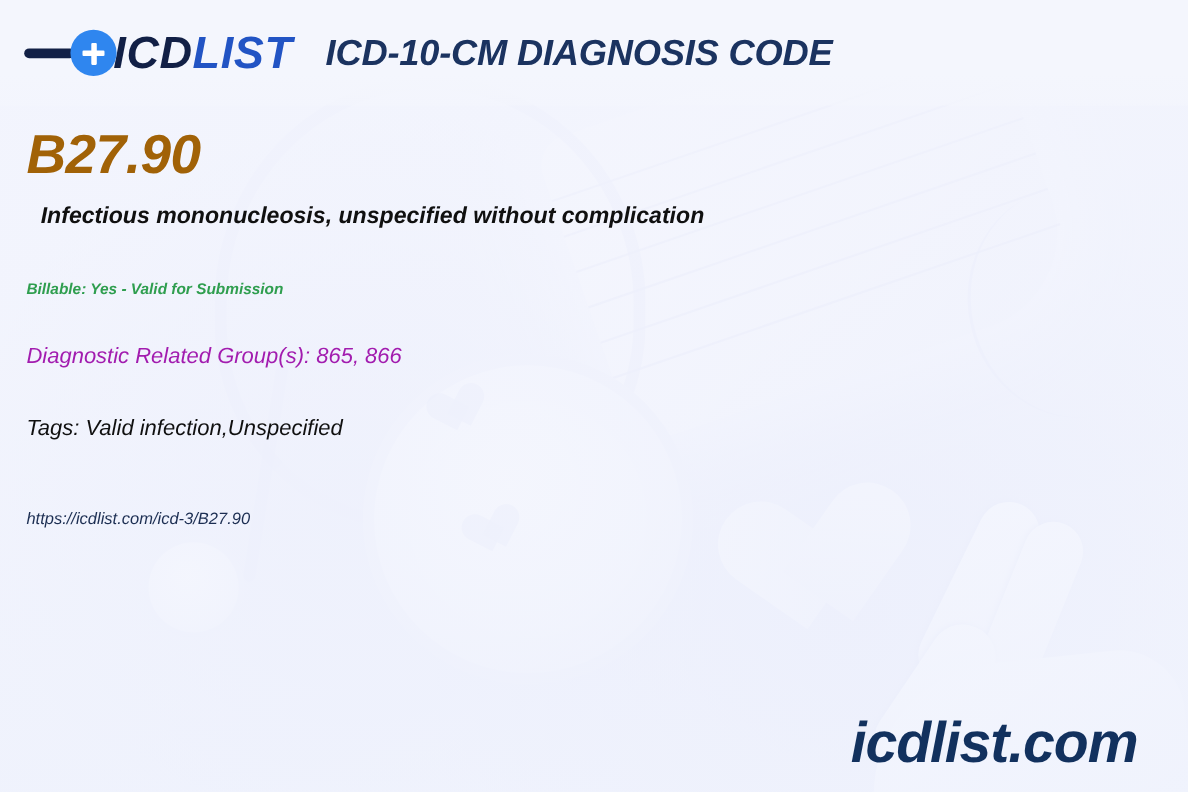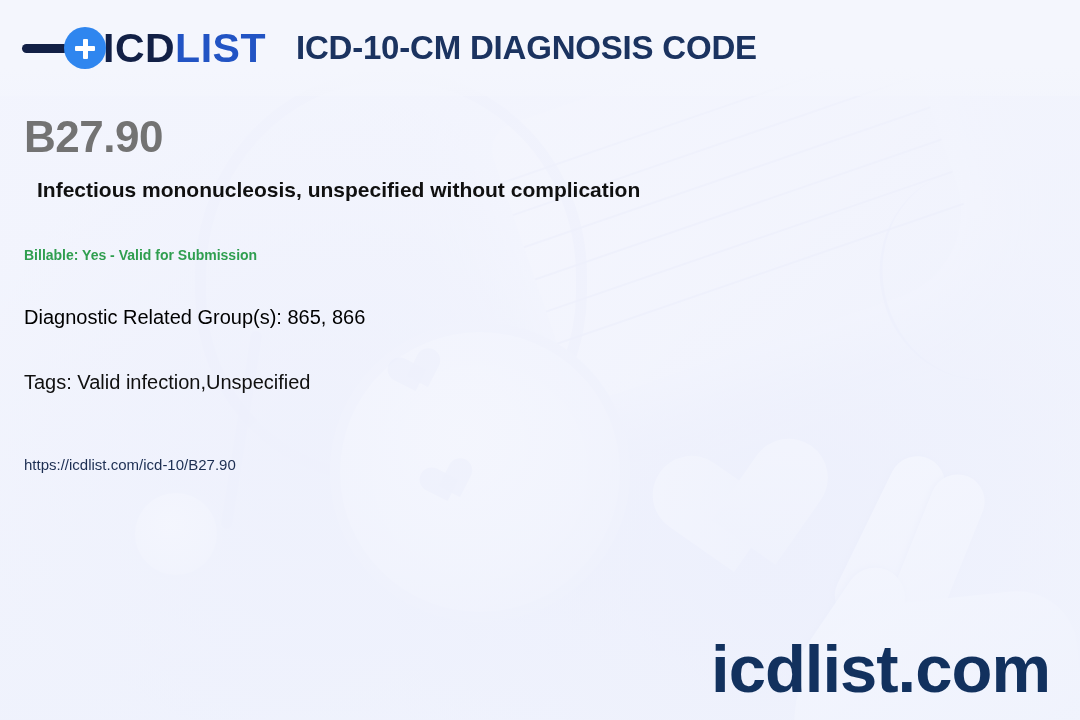--- a/index.html
+++ b/index.html
@@ -14,20 +14,21 @@
     font-family: "Liberation Sans", sans-serif;
     background: #f2f4fd;
   }
 
   #card {
     position: relative;
     width: 1080px;
     height: 720px;
     background: #f1f3fc;
     overflow: hidden;
+    font-style: italic;
   }
 
   
   .bg-photo {
     position: absolute;
     inset: 0;
     overflow: hidden;
     pointer-events: none;
   }
   .bg-photo .wash {
@@ -253,65 +254,65 @@
   }
 
   
   .content {
     position: absolute;
     left: 24px;
     top: 112px;
     width: 1000px;
   }
   .code {
-    font-size: 44px;
-    font-weight: 700;
-    color: #737373;
+    font-size: 50px;
+    font-weight: 700;
+    color: #a16207;
     letter-spacing: -0.5px;
     line-height: 1.15;
     margin: 0 0 6px 0;
   }
   .description {
     font-size: 21px;
     font-weight: 700;
     color: #101010;
     margin: 13px;
     line-height: 1.3;
   }
   .billable {
     font-size: 14px;
     font-weight: 600;
     color: #2f9e4f;
     margin: 44px 0 0 0;
   }
   .drg {
     font-size: 20px;
     font-weight: 500;
-    color: #000000;
+    color: #a21caf;
     margin: 43px 0 0 0;
   }
   .tags {
     font-size: 20px;
     font-weight: 500;
     color: #101010;
     margin: 42px 0 0 0;
   }
   .url {
     font-size: 15px;
     font-weight: 500;
     color: #1c2e52;
     margin: 62px 0 0 0;
   }
 
   
   .footer-brand {
     position: absolute;
-    right: 30px;
+    right: 46px;
     bottom: 18px;
-    font-size: 67px;
+    font-size: 52px;
     font-weight: 700;
     color: #12315e;
     letter-spacing: -1px;
     line-height: 1;
   }
 </style>
 </head>
 <body>
 
 <div id="card">
@@ -356,18 +357,18 @@
     </div>
     <div class="header-title">ICD-10-CM DIAGNOSIS CODE</div>
   </div>
 
   <div class="content">
     <div class="code">B27.90</div>
     <div class="description">Infectious mononucleosis, unspecified without complication</div>
     <div class="billable">Billable: Yes - Valid for Submission</div>
     <div class="drg">Diagnostic Related Group(s): 865, 866</div>
     <div class="tags">Tags: Valid infection,Unspecified</div>
-    <div class="url">https://icdlist.com/icd-10/B27.90</div>
+    <div class="url">https://icdlist.com/icd-3/B27.90</div>
   </div>
 
   <div class="footer-brand">icdlist.com</div>
 
 </div>
 
 </body></html>

